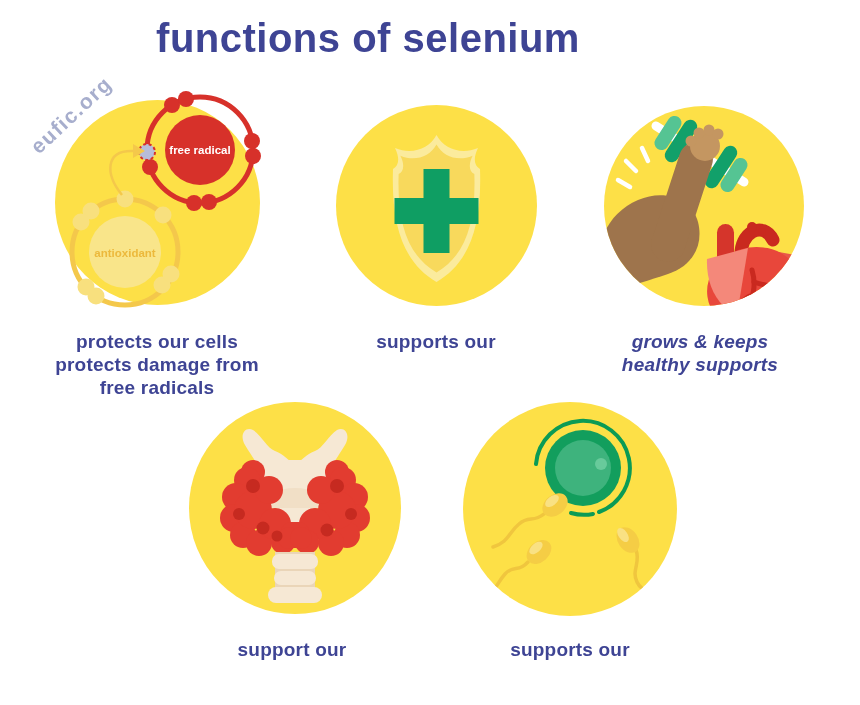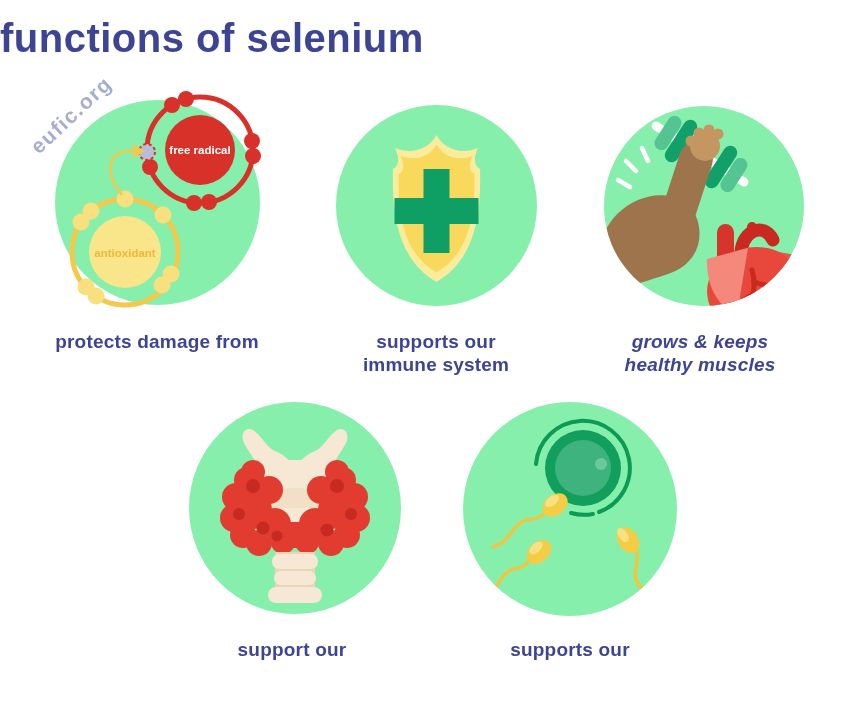--- a/index.html
+++ b/index.html
@@ -1,29 +1,29 @@
 <!DOCTYPE html>
 <html><head>
 <meta charset="utf-8">
 <style>
   html,body{margin:0;padding:0;background:#fff;}
   .stage{
     position:relative;width:860px;height:705px;background:#ffffff;
     font-family:"Liberation Sans","DejaVu Sans",sans-serif;overflow:hidden;
   }
   .title{
-    position:absolute;left:0;top:16px;width:736px;margin:0;text-align:left;
+    position:absolute;left:0;top:16px;width:736px;margin:0;text-align:center;
     font-size:40px;font-weight:bold;letter-spacing:.5px;color:#3e4494;
   }
   .watermark{
     position:absolute;left:34px;top:138px;transform:rotate(-43deg);transform-origin:0 50%;
     color:#a7aecd;font-size:21px;font-weight:bold;letter-spacing:1.5px;
   }
   .circle{
-    position:absolute;border-radius:50%;background:#86efac;
+    position:absolute;border-radius:50%;background:#fde047;
   }
   .circle svg{position:absolute;left:0;top:0;overflow:visible;}
   .caption{
     position:absolute;width:260px;text-align:center;color:#3e4494;
     font-size:19px;font-weight:bold;line-height:23px;letter-spacing:.2px;
   }
   .caption span{display:block;}
   
   #c1{left:55px;top:100px;width:205px;height:205px;}
   #c2{left:336px;top:105px;width:201px;height:201px;}
@@ -232,29 +232,30 @@
         <g>
           <path d="M173,148 C178,161 168,168 174,180 C179,191 192,191 199,201" fill="none" stroke="#f0c63e" stroke-width="3.5" stroke-linecap="round"></path>
           <ellipse cx="165" cy="138" rx="14" ry="10" fill="#f5cd45" transform="rotate(55 165 138)"></ellipse>
           <ellipse cx="160" cy="133" rx="8" ry="4.5" fill="#f9e183" transform="rotate(55 160 133)"></ellipse>
         </g>
       </g>
     </svg>
   </div>
 
   <div class="caption" id="cap1">
+    <span>protects our cells</span>
     <span>protects damage from</span>
+    <span>free radicals</span>
   </div>
   <div class="caption" id="cap2">
     <span>supports our</span>
-    <span>immune system</span>
   </div>
   <div class="caption" id="cap3">
     <span>grows &amp; keeps</span>
-    <span>healthy muscles</span>
+    <span>healthy supports</span>
   </div>
   <div class="caption" id="cap4">
     <span>support our</span>
   </div>
   <div class="caption" id="cap5">
     <span>supports our</span>
   </div>
 
 </div>
 

